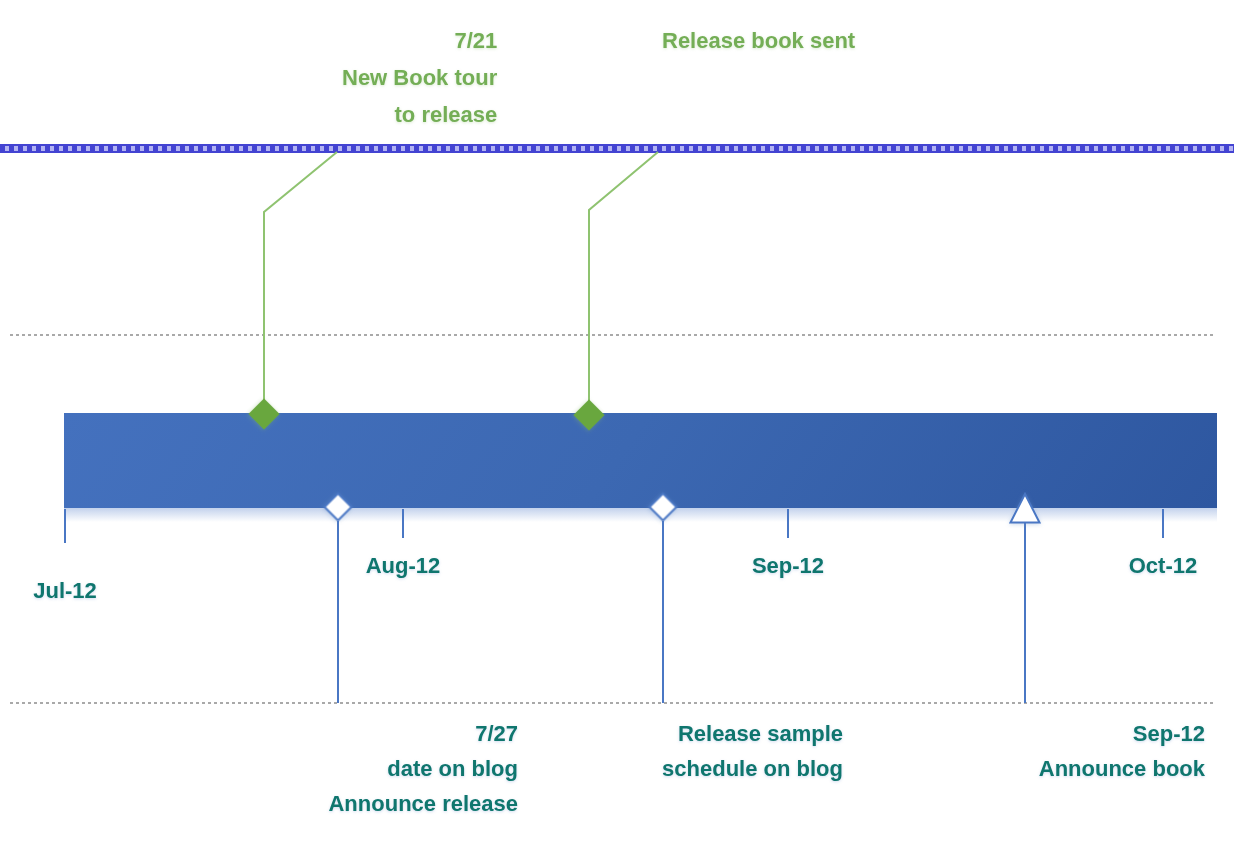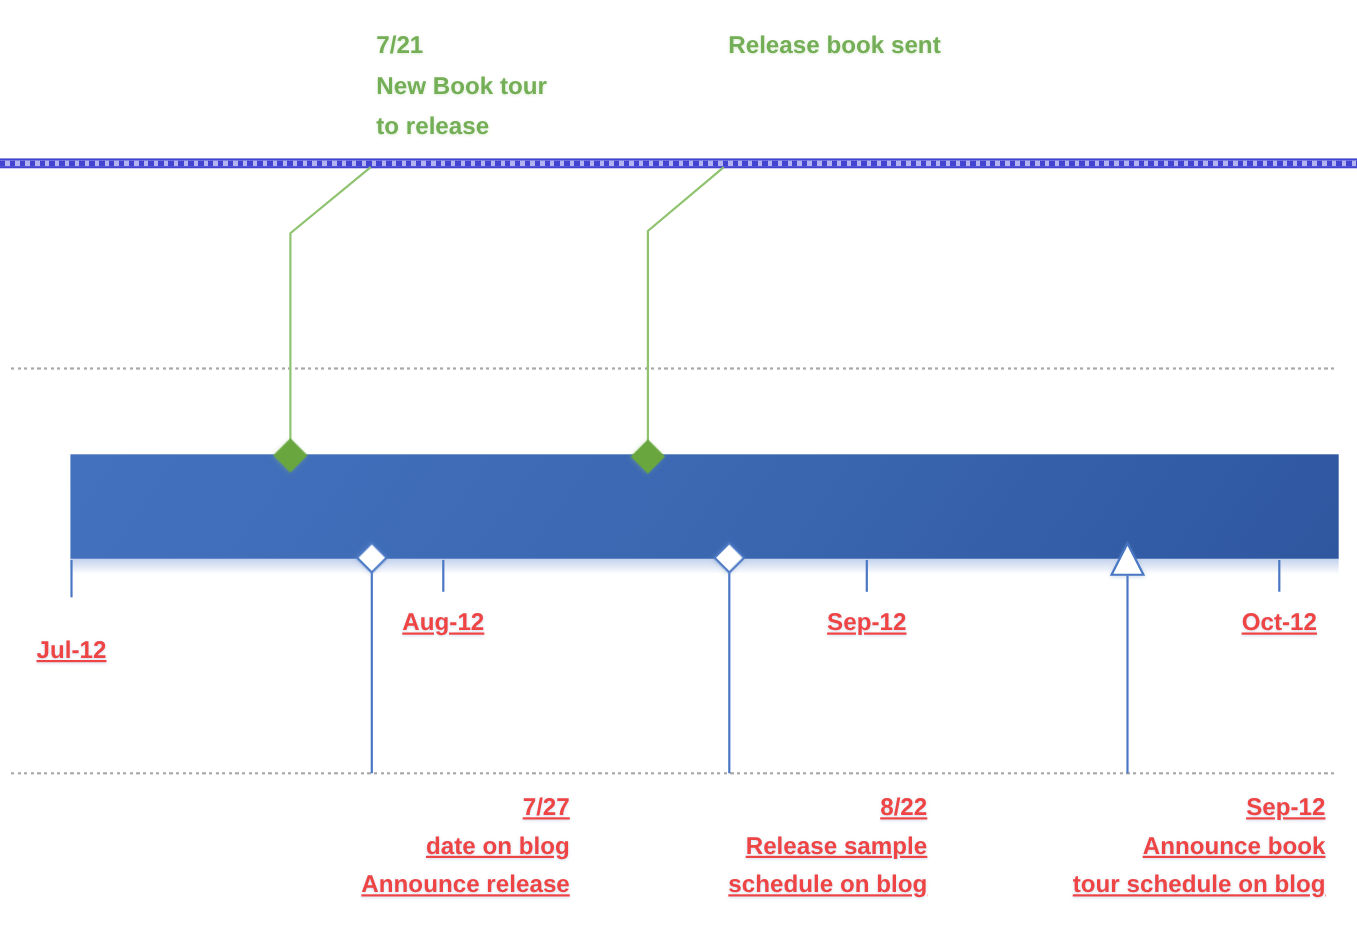--- a/index.html
+++ b/index.html
@@ -32,23 +32,23 @@
     background:linear-gradient(125deg,#4471be 0%,#3c68b2 48%,#2e57a0 100%);
   }
   .bar-reflection{
     left:64px;top:508px;width:1153px;height:14px;
     background:linear-gradient(to bottom,rgba(68,114,196,.32),rgba(68,114,196,0));
   }
 
   svg.overlay{left:0;top:0;width:1234px;height:845px;}
 
   .lbl{white-space:nowrap;font-size:22px;font-weight:700;}
-  .green-label{color:#74ae56;text-align:left;line-height:37px;
+  .green-label{color:#74ae56;text-align:right;line-height:37px;
     text-shadow:0 1px 3px rgba(150,196,124,.35);}
-  .blue-label{color:#ef4444;text-shadow:0 1px 3px rgba(120,150,210,.35);text-decoration:underline;}
+  .blue-label{color:#0f766e;text-shadow:0 1px 3px rgba(120,150,210,.35);}
   .event-label{text-align:right;line-height:35px;width:360px;}
   .axis-label{text-align:center;width:200px;line-height:24px;}
 
   .marker{filter:drop-shadow(0 1px 2px rgba(110,150,200,.35));}
   .gmarker{filter:drop-shadow(0 1px 2px rgba(130,180,110,.4));}
 </style>
 </head>
 <body>
 
 <div class="abs gridline" style="top:334px;"></div>
@@ -94,21 +94,19 @@
 <div class="abs lbl blue-label axis-label" style="left:303px;top:554px;">Aug-12</div>
 <div class="abs lbl blue-label axis-label" style="left:688px;top:554px;">Sep-12</div>
 <div class="abs lbl blue-label axis-label" style="left:1063px;top:554px;">Oct-12</div>
 
 <div class="abs lbl blue-label event-label" style="left:158px;top:716px;">
   <div>7/27</div>
   <div>date on blog</div>
   <div>Announce release</div>
 </div>
 <div class="abs lbl blue-label event-label" style="left:483px;top:716px;">
-  <div>8/22</div>
   <div>Release sample</div>
   <div>schedule on blog</div>
 </div>
 <div class="abs lbl blue-label event-label" style="left:845px;top:716px;">
   <div>Sep-12</div>
   <div>Announce book</div>
-  <div>tour schedule on blog</div>
 </div>
 
 </body></html>

